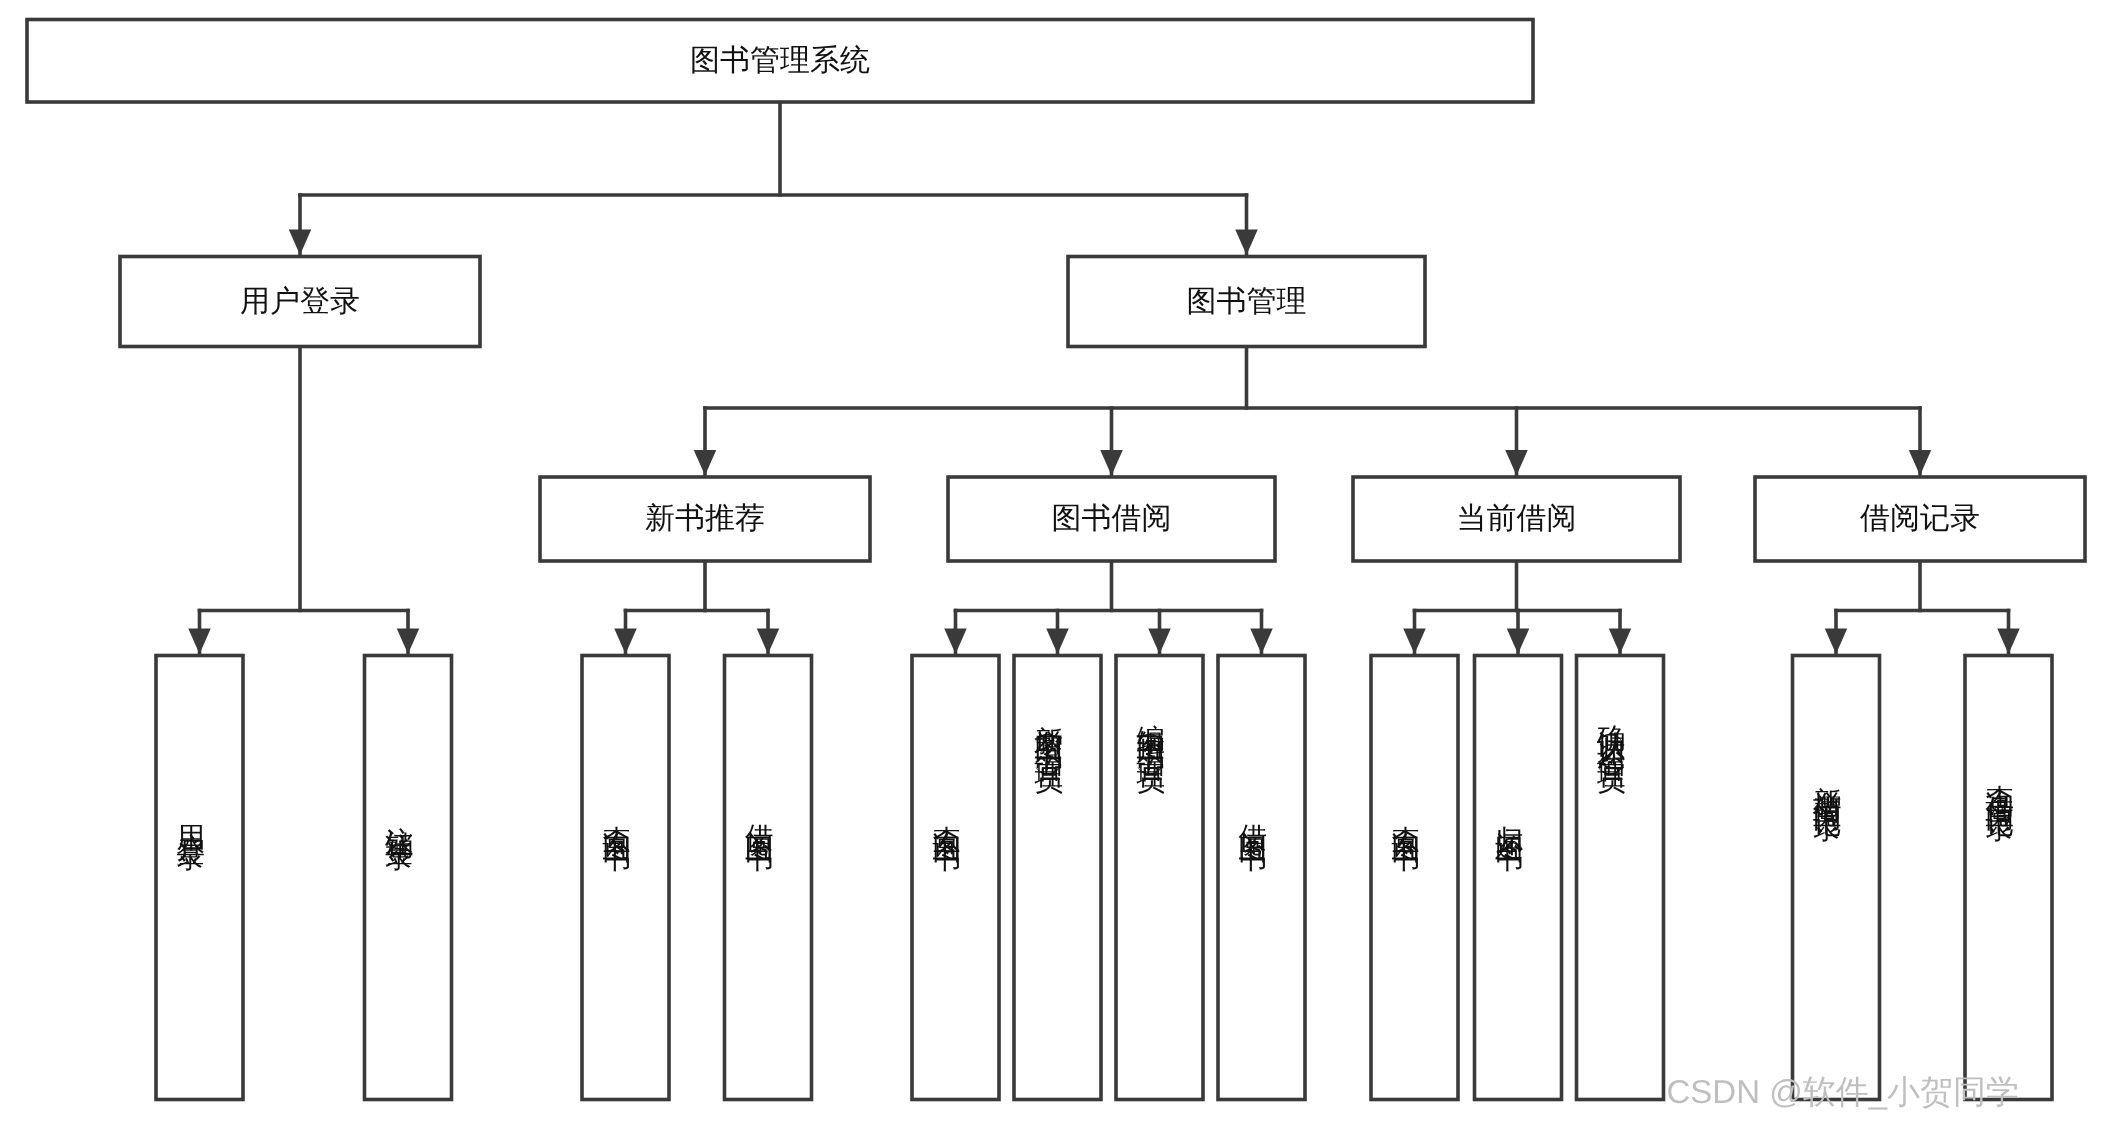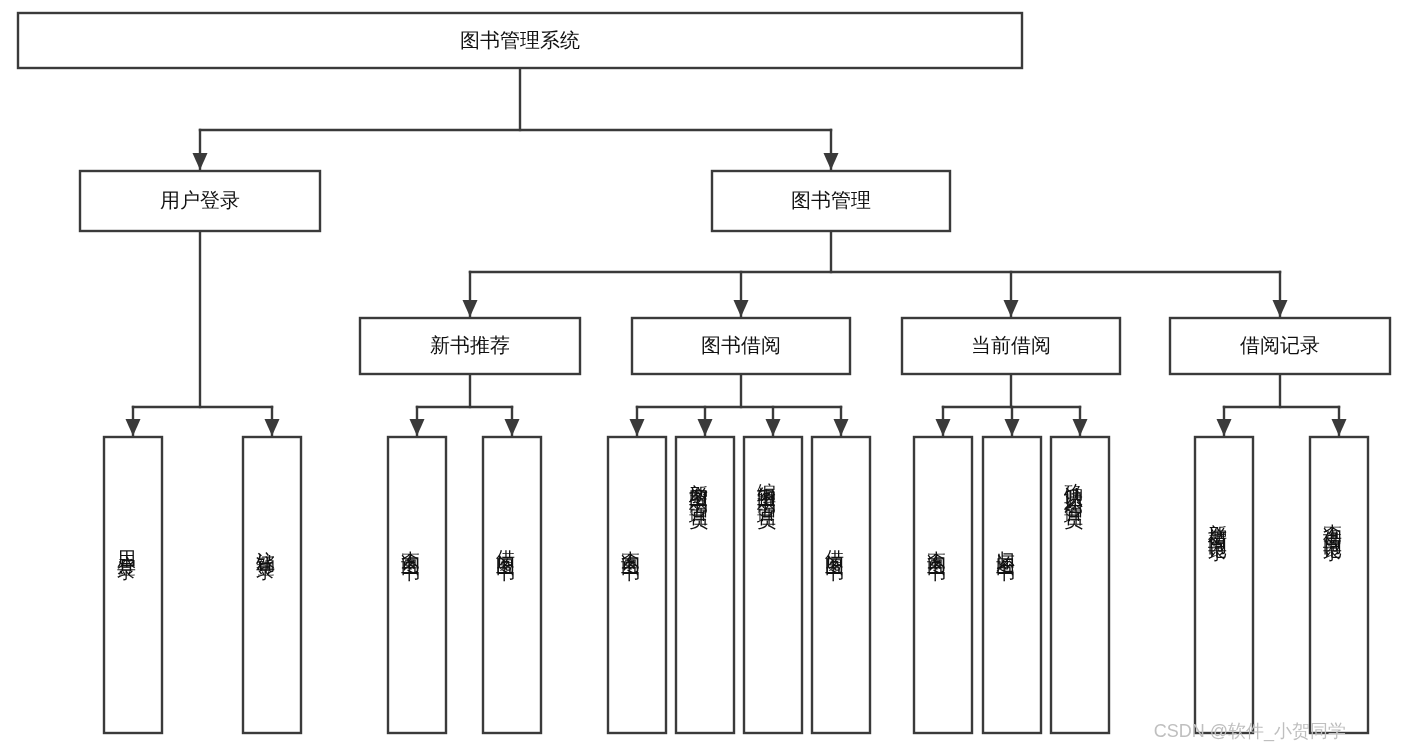--- a/index.html
+++ b/index.html
@@ -57,21 +57,21 @@
     text-orientation: upright;
     glyph-orientation-vertical: 0;
     letter-spacing: 4px;
     dominant-baseline: hanging;
   }
   .watermark {
     position: absolute;
     right: 8px;
     bottom: 4px;
     font-family: "Liberation Sans", "DejaVu Sans", sans-serif;
-    font-size: 18px;
+    font-size: 22px;
     color: #bfbfbf;
     white-space: nowrap;
     user-select: none;
   }
 </style>
 </head>
 <body>
 
 <div id="diagram-root">
   <svg id="tree-svg" viewBox="0 0 1405 747">

